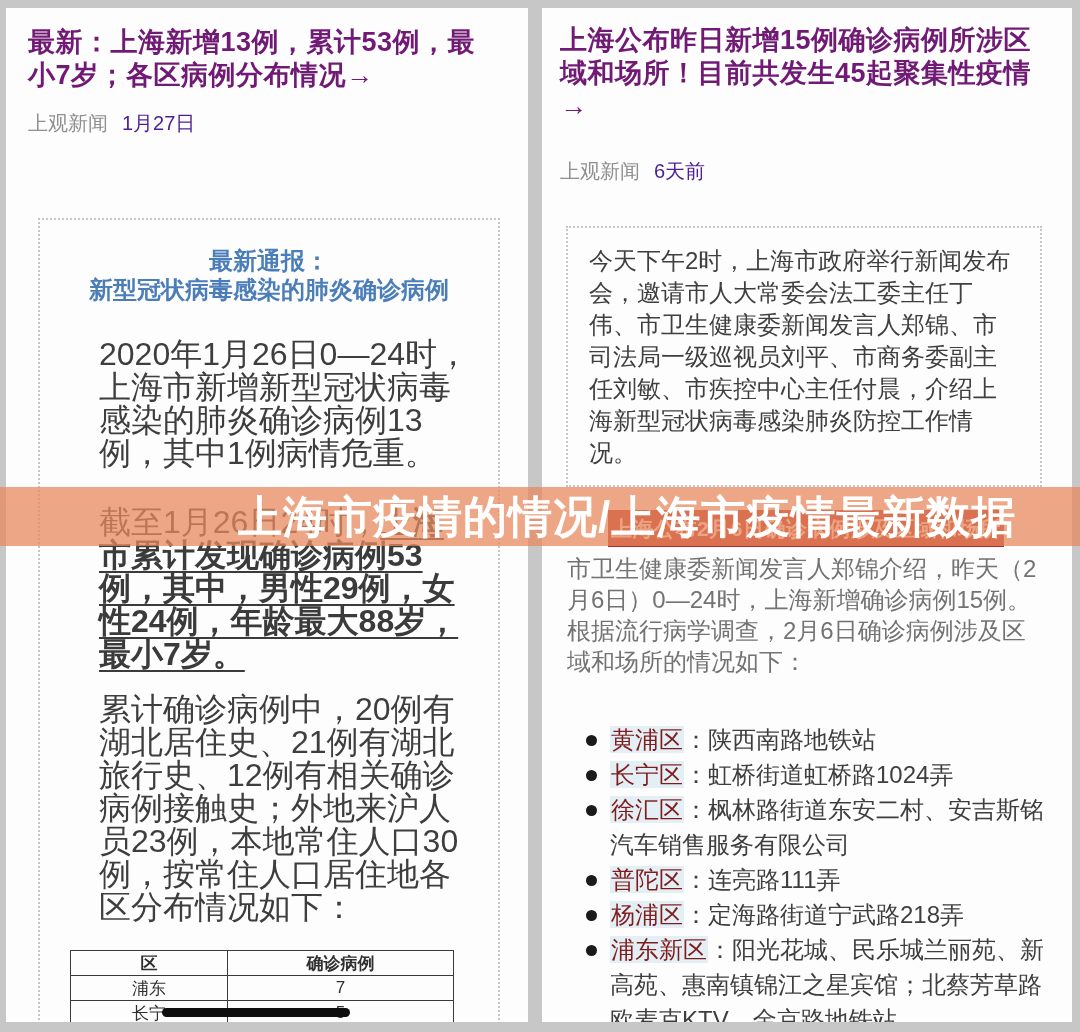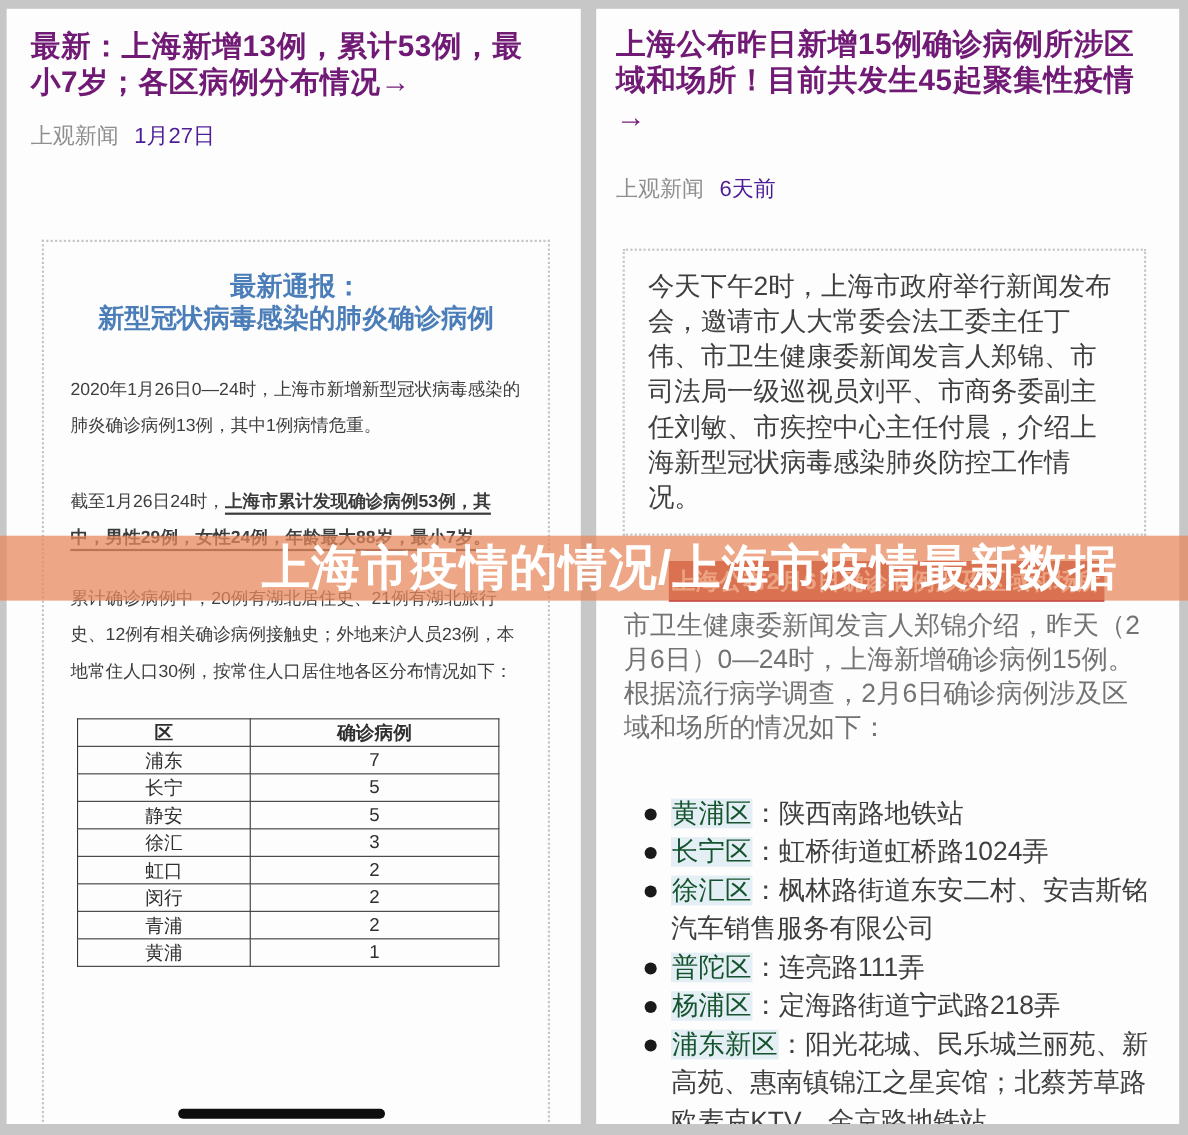--- a/index.html
+++ b/index.html
@@ -35,21 +35,21 @@
   .notice-box-left {
     top:210px; left:32px; width:462px; height:830px;
     padding:26px 24px 0 24px;
   }
   .notice-box-right {
     top:218px; left:24px; width:476px;
     padding:17px 20px 16px 21px;
   }
 
   .notice-title { text-align:center; font-size:24px; line-height:29px; font-weight:bold; color:#4b7eb8; }
-  .body-text { font-size:16px; line-height:33px; color:#3e3e3e; }
+  .body-text { font-size:32px; line-height:33px; color:#3e3e3e;margin-left:35px; }
   .notice-box-left .p1 { margin-top:34px; }
   .notice-box-left .p2 { margin-top:36px; }
   .notice-box-left .p3 { margin-top:22px; }
   .u-seg {
     font-weight:bold; color:#3b3b3b;
     text-decoration:underline; text-underline-offset:5px; text-decoration-thickness:2px;
   }
 
   table.cases {
     margin-top:26px; margin-left:6px; width:384px;
@@ -78,21 +78,21 @@
 
   .intro { position:absolute; top:545px; left:25px; right:25px; font-size:24px; line-height:31px; color:#737373; }
 
   .district-list { position:absolute; top:714px; left:0; right:16px; list-style:none; }
   .district-item { position:relative; padding-left:68px; font-size:24px; line-height:35px; color:#3e3e3e; }
   .bullet-dot {
     position:absolute; left:44px; top:13px; width:11px; height:11px;
     background:#1a1a1a; border-radius:50%;
   }
   .district-name {
-    color:#14532d; background:rgba(197,221,236,0.45); padding:0 1px;
+    color:#7f1d1d; background:rgba(197,221,236,0.45); padding:0 1px;
   }
 
   .overlay-band {
     position:absolute; left:0; top:487px; width:1080px; height:59px;
     background:rgba(231,138,94,0.75); z-index:10;
   }
   .overlay-title {
     position:absolute; left:238px; top:3px;
     font-size:44px; line-height:53px; font-weight:800; color:#ffffff;
     letter-spacing:1px; white-space:nowrap;

